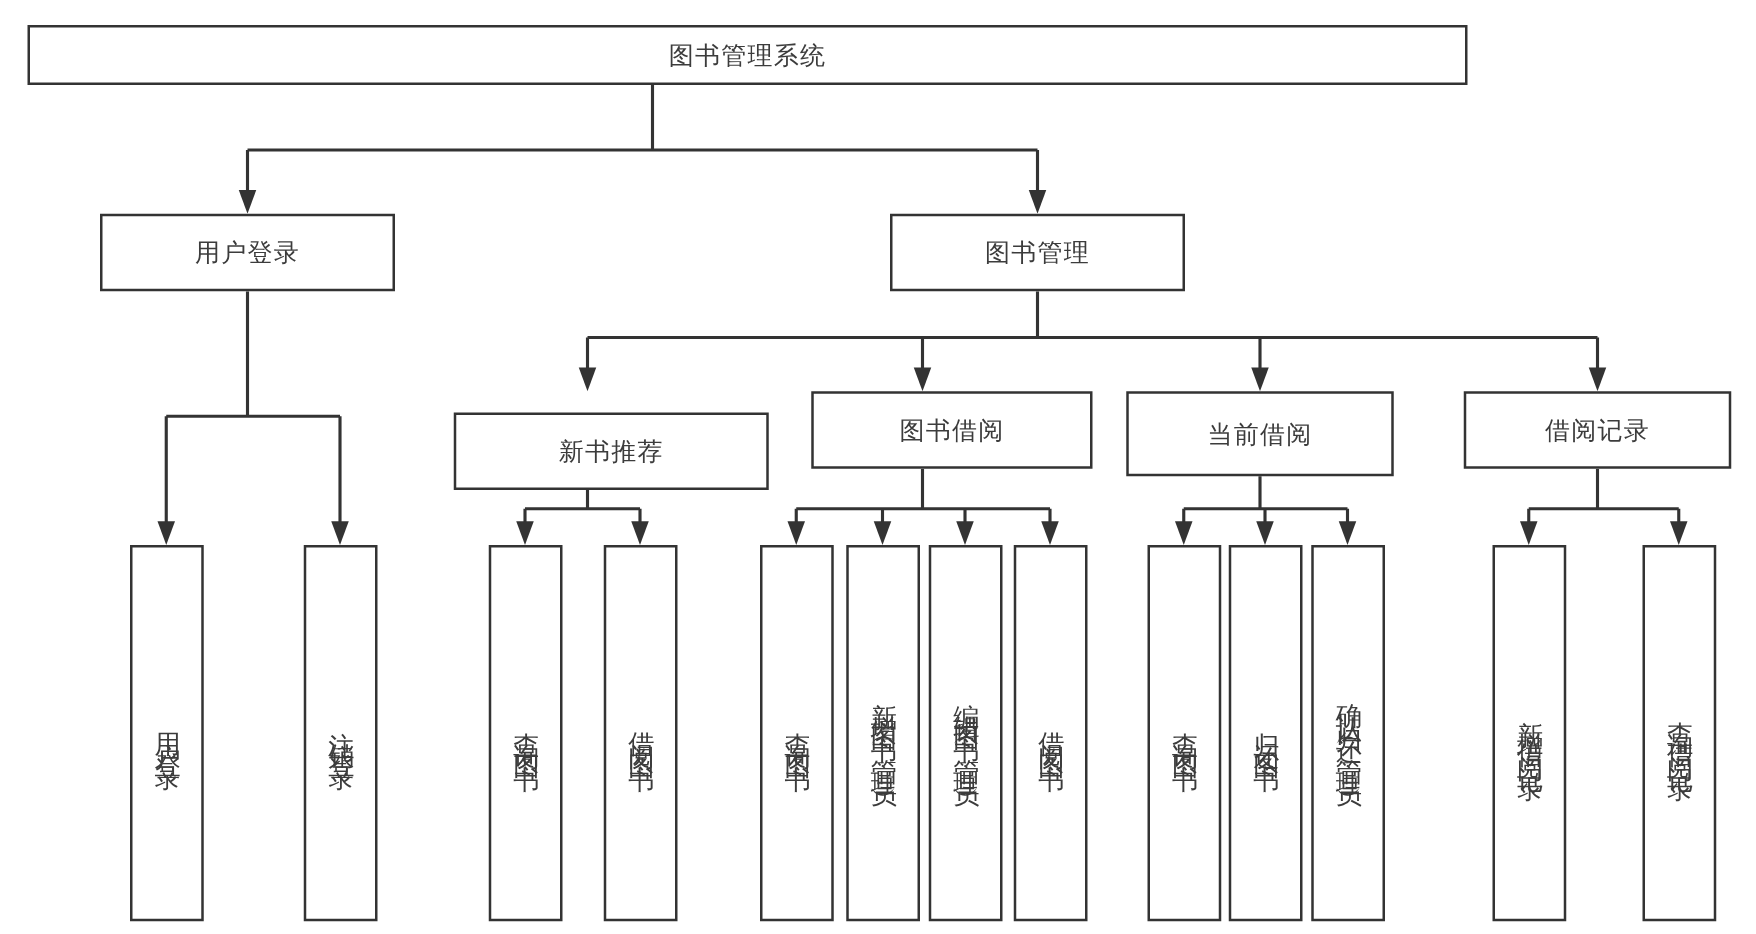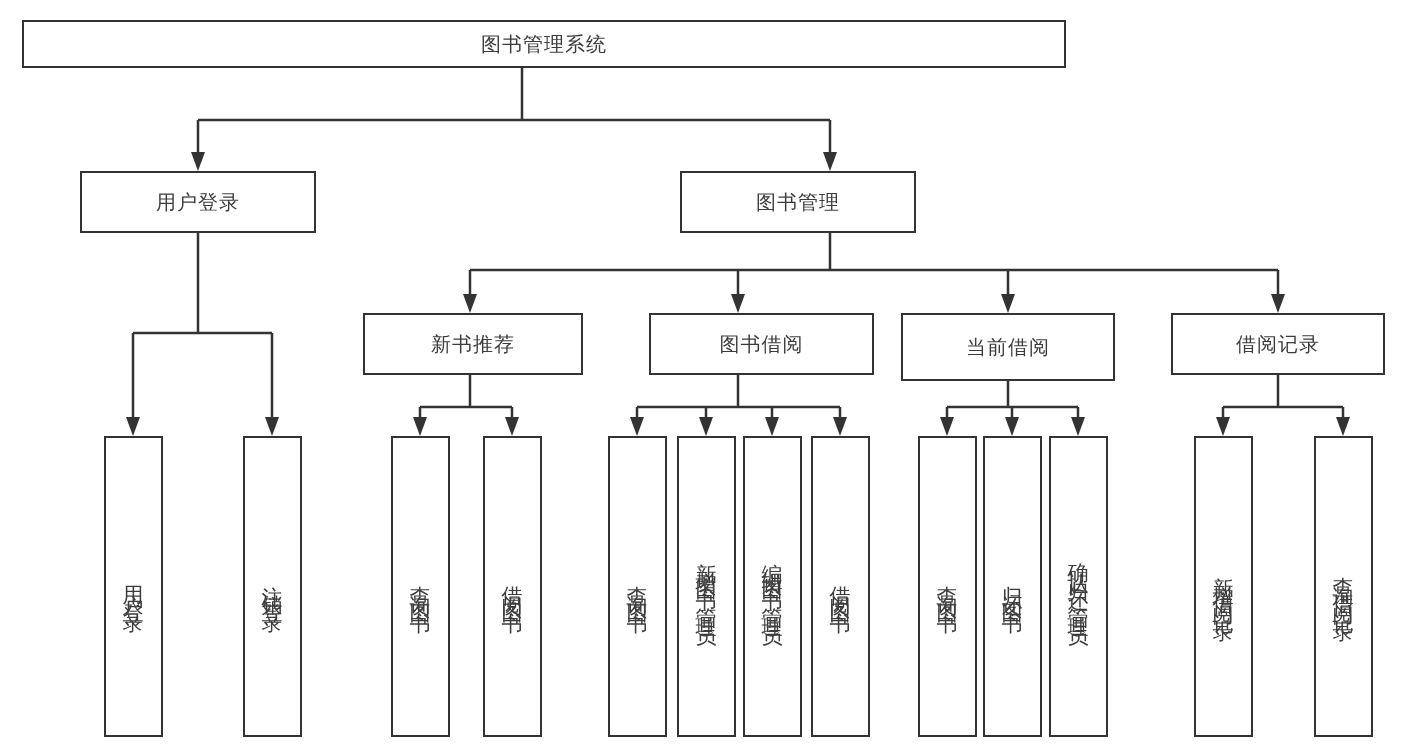--- a/index.html
+++ b/index.html
@@ -74,26 +74,26 @@
       <polygon points="699,417 713,417 706,436" class="arrowhead"></polygon>
       <polygon points="765,417 779,417 772,436" class="arrowhead"></polygon>
       <polygon points="833,417 847,417 840,436" class="arrowhead"></polygon>
       <polygon points="940,417 954,417 947,436" class="arrowhead"></polygon>
       <polygon points="1005,417 1019,417 1012,436" class="arrowhead"></polygon>
       <polygon points="1071,417 1085,417 1078,436" class="arrowhead"></polygon>
       <polygon points="1216,417 1230,417 1223,436" class="arrowhead"></polygon>
       <polygon points="1336,417 1350,417 1343,436" class="arrowhead"></polygon>
     </svg>
 
-  <div class="hbox" style="left:22px;top:20px;width:1044px;height:48px">图书管理系统</div>
+  <div class="hbox" style="left:22px;top:20px;width:1152px;height:48px">图书管理系统</div>
 
   <div class="hbox" style="left:80px;top:171px;width:236px;height:62px">用户登录</div>
-  <div class="hbox" style="left:680px;top:171px;width:236px;height:62px">图书管理</div>
+  <div class="hbox" style="left:712px;top:171px;width:236px;height:62px">图书管理</div>
 
-  <div class="hbox" style="left:363px;top:313px;width:220px;height:62px">新书推荐</div>
+  <div class="hbox" style="left:363px;top:330px;width:252px;height:62px">新书推荐</div>
   <div class="hbox" style="left:649px;top:313px;width:225px;height:62px">图书借阅</div>
   <div class="hbox" style="left:901px;top:313px;width:214px;height:68px">当前借阅</div>
   <div class="hbox" style="left:1171px;top:313px;width:214px;height:62px">借阅记录</div>
 
   <div class="vbox" style="left:104px;top:436px;width:59px;height:301px">
     <span class="vtext">用户登录</span>
   </div>
   <div class="vbox" style="left:243px;top:436px;width:59px;height:301px">
     <span class="vtext">注销登录</span>
   </div>

